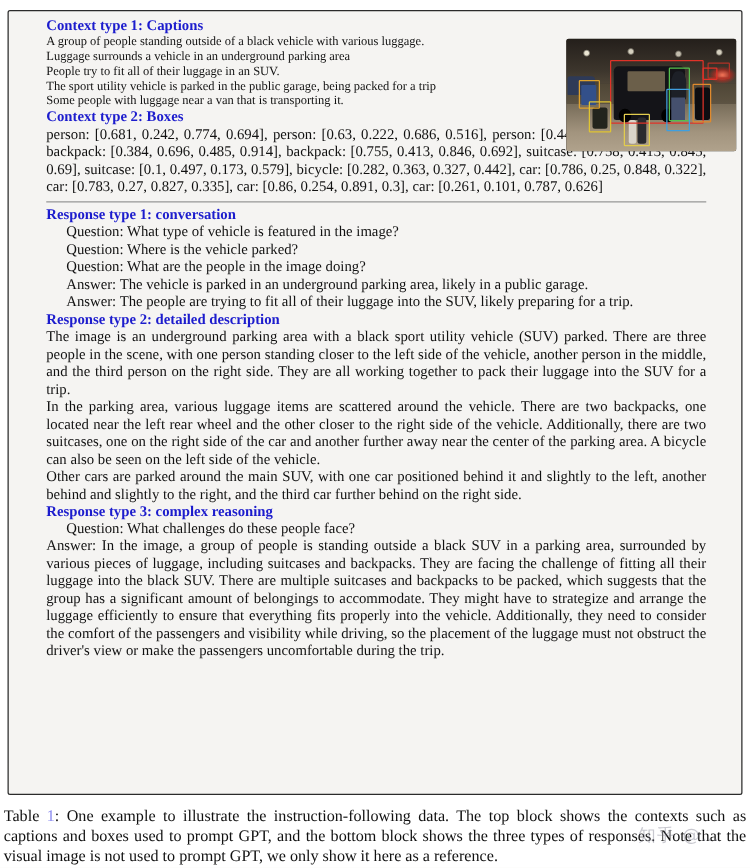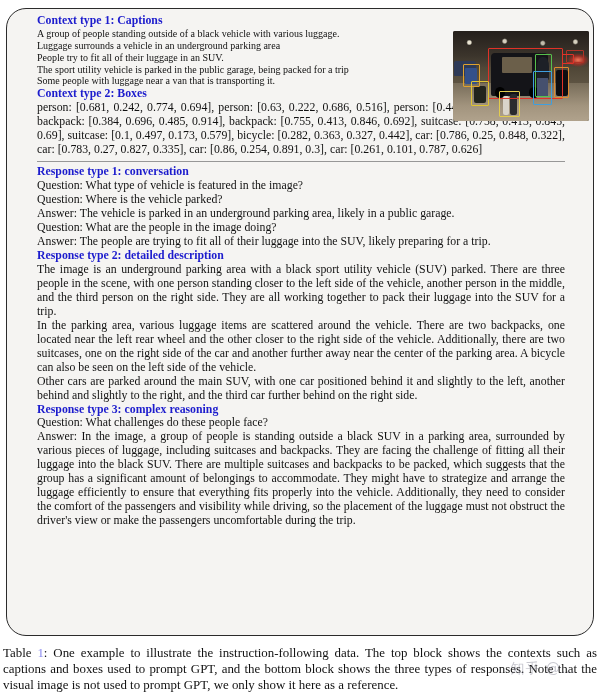--- a/index.html
+++ b/index.html
@@ -9,40 +9,40 @@
     color: #111111;
     position: relative;
   }
 
   
   .panel {
     position: relative;
     margin: 8px 6px 0 6px;
     height: 628px;
     border: 1.6px solid #2b2b2b;
-    border-radius: 20px;
+    border-radius: 2px;
     background: #f5f4f2;
     padding: 5px 28px 6px 30px;
     overflow: hidden;
     font-size: 11.8px;
     line-height: 1.185;
     text-align: justify;
   }
   .sec-heading {
     font-weight: bold;
     color: #1c1ccd;
     text-align: left;
   }
   .caption-line {
     white-space: nowrap;
     text-align: left;
     font-size: 10px;
   }
   .para { text-align: justify; }
-  .qa-line { text-align: left; }
+  .qa-line { text-align: left; margin-left: 16px; }
   .divider {
     border: none;
     border-top: 1.2px solid #979797;
     margin: 4px 0 3px 0;
   }
 
   
   .photo {
     position: absolute;
     top: 22px;
@@ -199,22 +199,22 @@
 
   <div class="sec-heading">Context type 2: Boxes</div>
   <div class="para">person: [0.681, 0.242, 0.774, 0.694], person: [0.63, 0.222, 0.686, 0.516], person: [0.444, 0.233, 0.487, 0.34], backpack: [0.384, 0.696, 0.485, 0.914], backpack: [0.755, 0.413, 0.846, 0.692], suitcase: [0.758, 0.413, 0.845, 0.69], suitcase: [0.1, 0.497, 0.173, 0.579], bicycle: [0.282, 0.363, 0.327, 0.442], car: [0.786, 0.25, 0.848, 0.322], car: [0.783, 0.27, 0.827, 0.335], car: [0.86, 0.254, 0.891, 0.3], car: [0.261, 0.101, 0.787, 0.626]</div>
 
   <hr class="divider">
 
   <div class="sec-heading">Response type 1: conversation</div>
   <div>
     <div class="qa-line">Question: What type of vehicle is featured in the image?</div>
     <div class="qa-line">Question: Where is the vehicle parked?</div>
+    <div class="qa-line">Question: What are the people in the image doing?</div>
     <div class="qa-line">Answer: The vehicle is parked in an underground parking area, likely in a public garage.</div>
-    <div class="qa-line">Question: What are the people in the image doing?</div>
     <div class="qa-line">Answer: The people are trying to fit all of their luggage into the SUV, likely preparing for a trip.</div>
   </div>
 
   <div class="sec-heading">Response type 2: detailed description</div>
   <div class="para">The image is an underground parking area with a black sport utility vehicle (SUV) parked. There are three people in the scene, with one person standing closer to the left side of the vehicle, another person in the middle, and the third person on the right side. They are all working together to pack their luggage into the SUV for a trip.</div>
   <div class="para">In the parking area, various luggage items are scattered around the vehicle. There are two backpacks, one located near the left rear wheel and the other closer to the right side of the vehicle. Additionally, there are two suitcases, one on the right side of the car and another further away near the center of the parking area. A bicycle can also be seen on the left side of the vehicle.</div>
   <div class="para">Other cars are parked around the main SUV, with one car positioned behind it and slightly to the left, another behind and slightly to the right, and the third car further behind on the right side.</div>
 
   <div class="sec-heading">Response type 3: complex reasoning</div>
   <div class="qa-line">Question: What challenges do these people face?</div>

